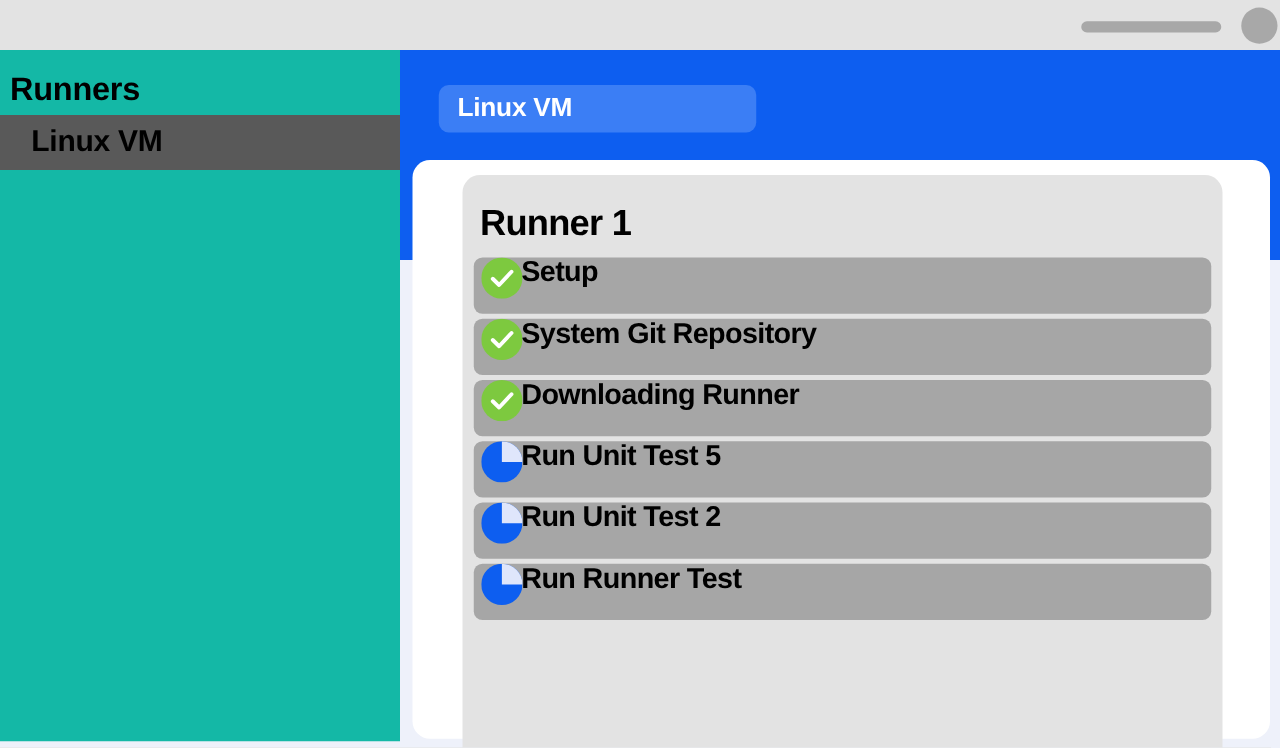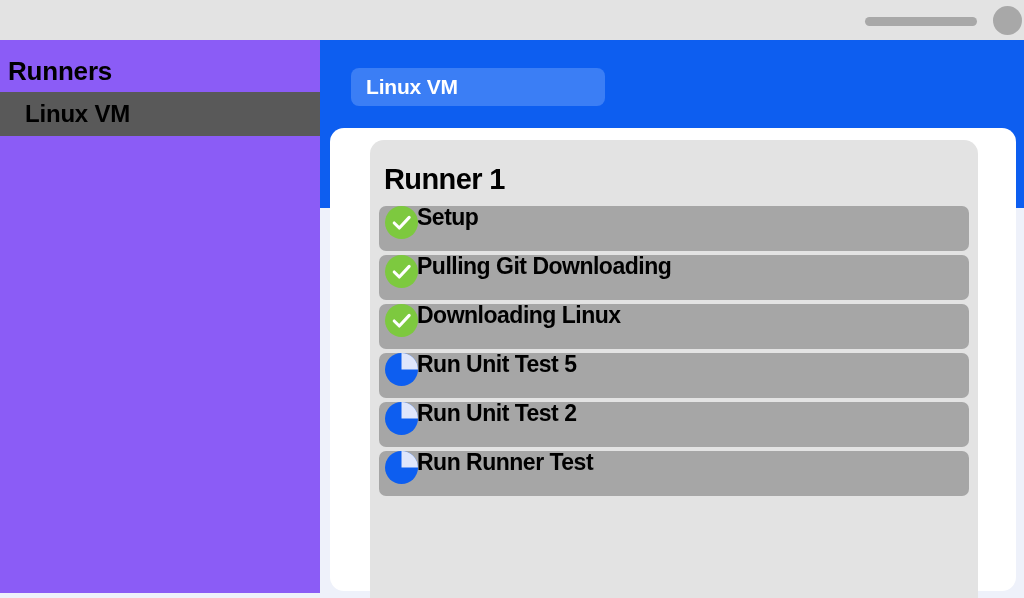--- a/index.html
+++ b/index.html
@@ -37,21 +37,21 @@
     width: 29px; height: 29px;
     border-radius: 50%;
     background: #a8a8a8;
   }
 
   
   #sidebar {
     position: absolute;
     left: 0; top: 40px;
     width: 320px; height: 553px;
-    background: #8b5cf6;
+    background: #14b8a6;
   }
   #sidebar-title {
     position: absolute;
     left: 8px; top: 10px;
     width: 312px; height: 42px;
     display: flex;
     align-items: center;
     font-size: 26px;
     font-weight: bold;
     color: #000000;
@@ -185,30 +185,30 @@
           </span>
           <span class="step-label">Setup</span>
         </div>
         <div class="step-row">
           <span class="step-icon">
             <svg viewBox="0 0 33 33" xmlns="http://www.w3.org/2000/svg">
               <circle cx="16.5" cy="16.5" r="16.5" fill="#7dc93f"></circle>
               <path d="M9.2 17.0 L14.3 22.0 L24.2 11.4" fill="none" stroke="#ffffff" stroke-width="3.1" stroke-linecap="round" stroke-linejoin="round"></path>
             </svg>
           </span>
-          <span class="step-label">Pulling Git Downloading</span>
+          <span class="step-label">System Git Repository</span>
         </div>
         <div class="step-row">
           <span class="step-icon">
             <svg viewBox="0 0 33 33" xmlns="http://www.w3.org/2000/svg">
               <circle cx="16.5" cy="16.5" r="16.5" fill="#7dc93f"></circle>
               <path d="M9.2 17.0 L14.3 22.0 L24.2 11.4" fill="none" stroke="#ffffff" stroke-width="3.1" stroke-linecap="round" stroke-linejoin="round"></path>
             </svg>
           </span>
-          <span class="step-label">Downloading Linux</span>
+          <span class="step-label">Downloading Runner</span>
         </div>
         <div class="step-row">
           <span class="step-icon">
             <svg viewBox="0 0 33 33" xmlns="http://www.w3.org/2000/svg">
               <circle cx="16.5" cy="16.5" r="16.5" fill="#0d5ef0"></circle>
               <path d="M16.5 16.5 L16.5 0 A16.5 16.5 0 0 1 33 16.5 Z" fill="#dfe6fb"></path>
             </svg>
           </span>
           <span class="step-label">Run Unit Test 5</span>
         </div>

